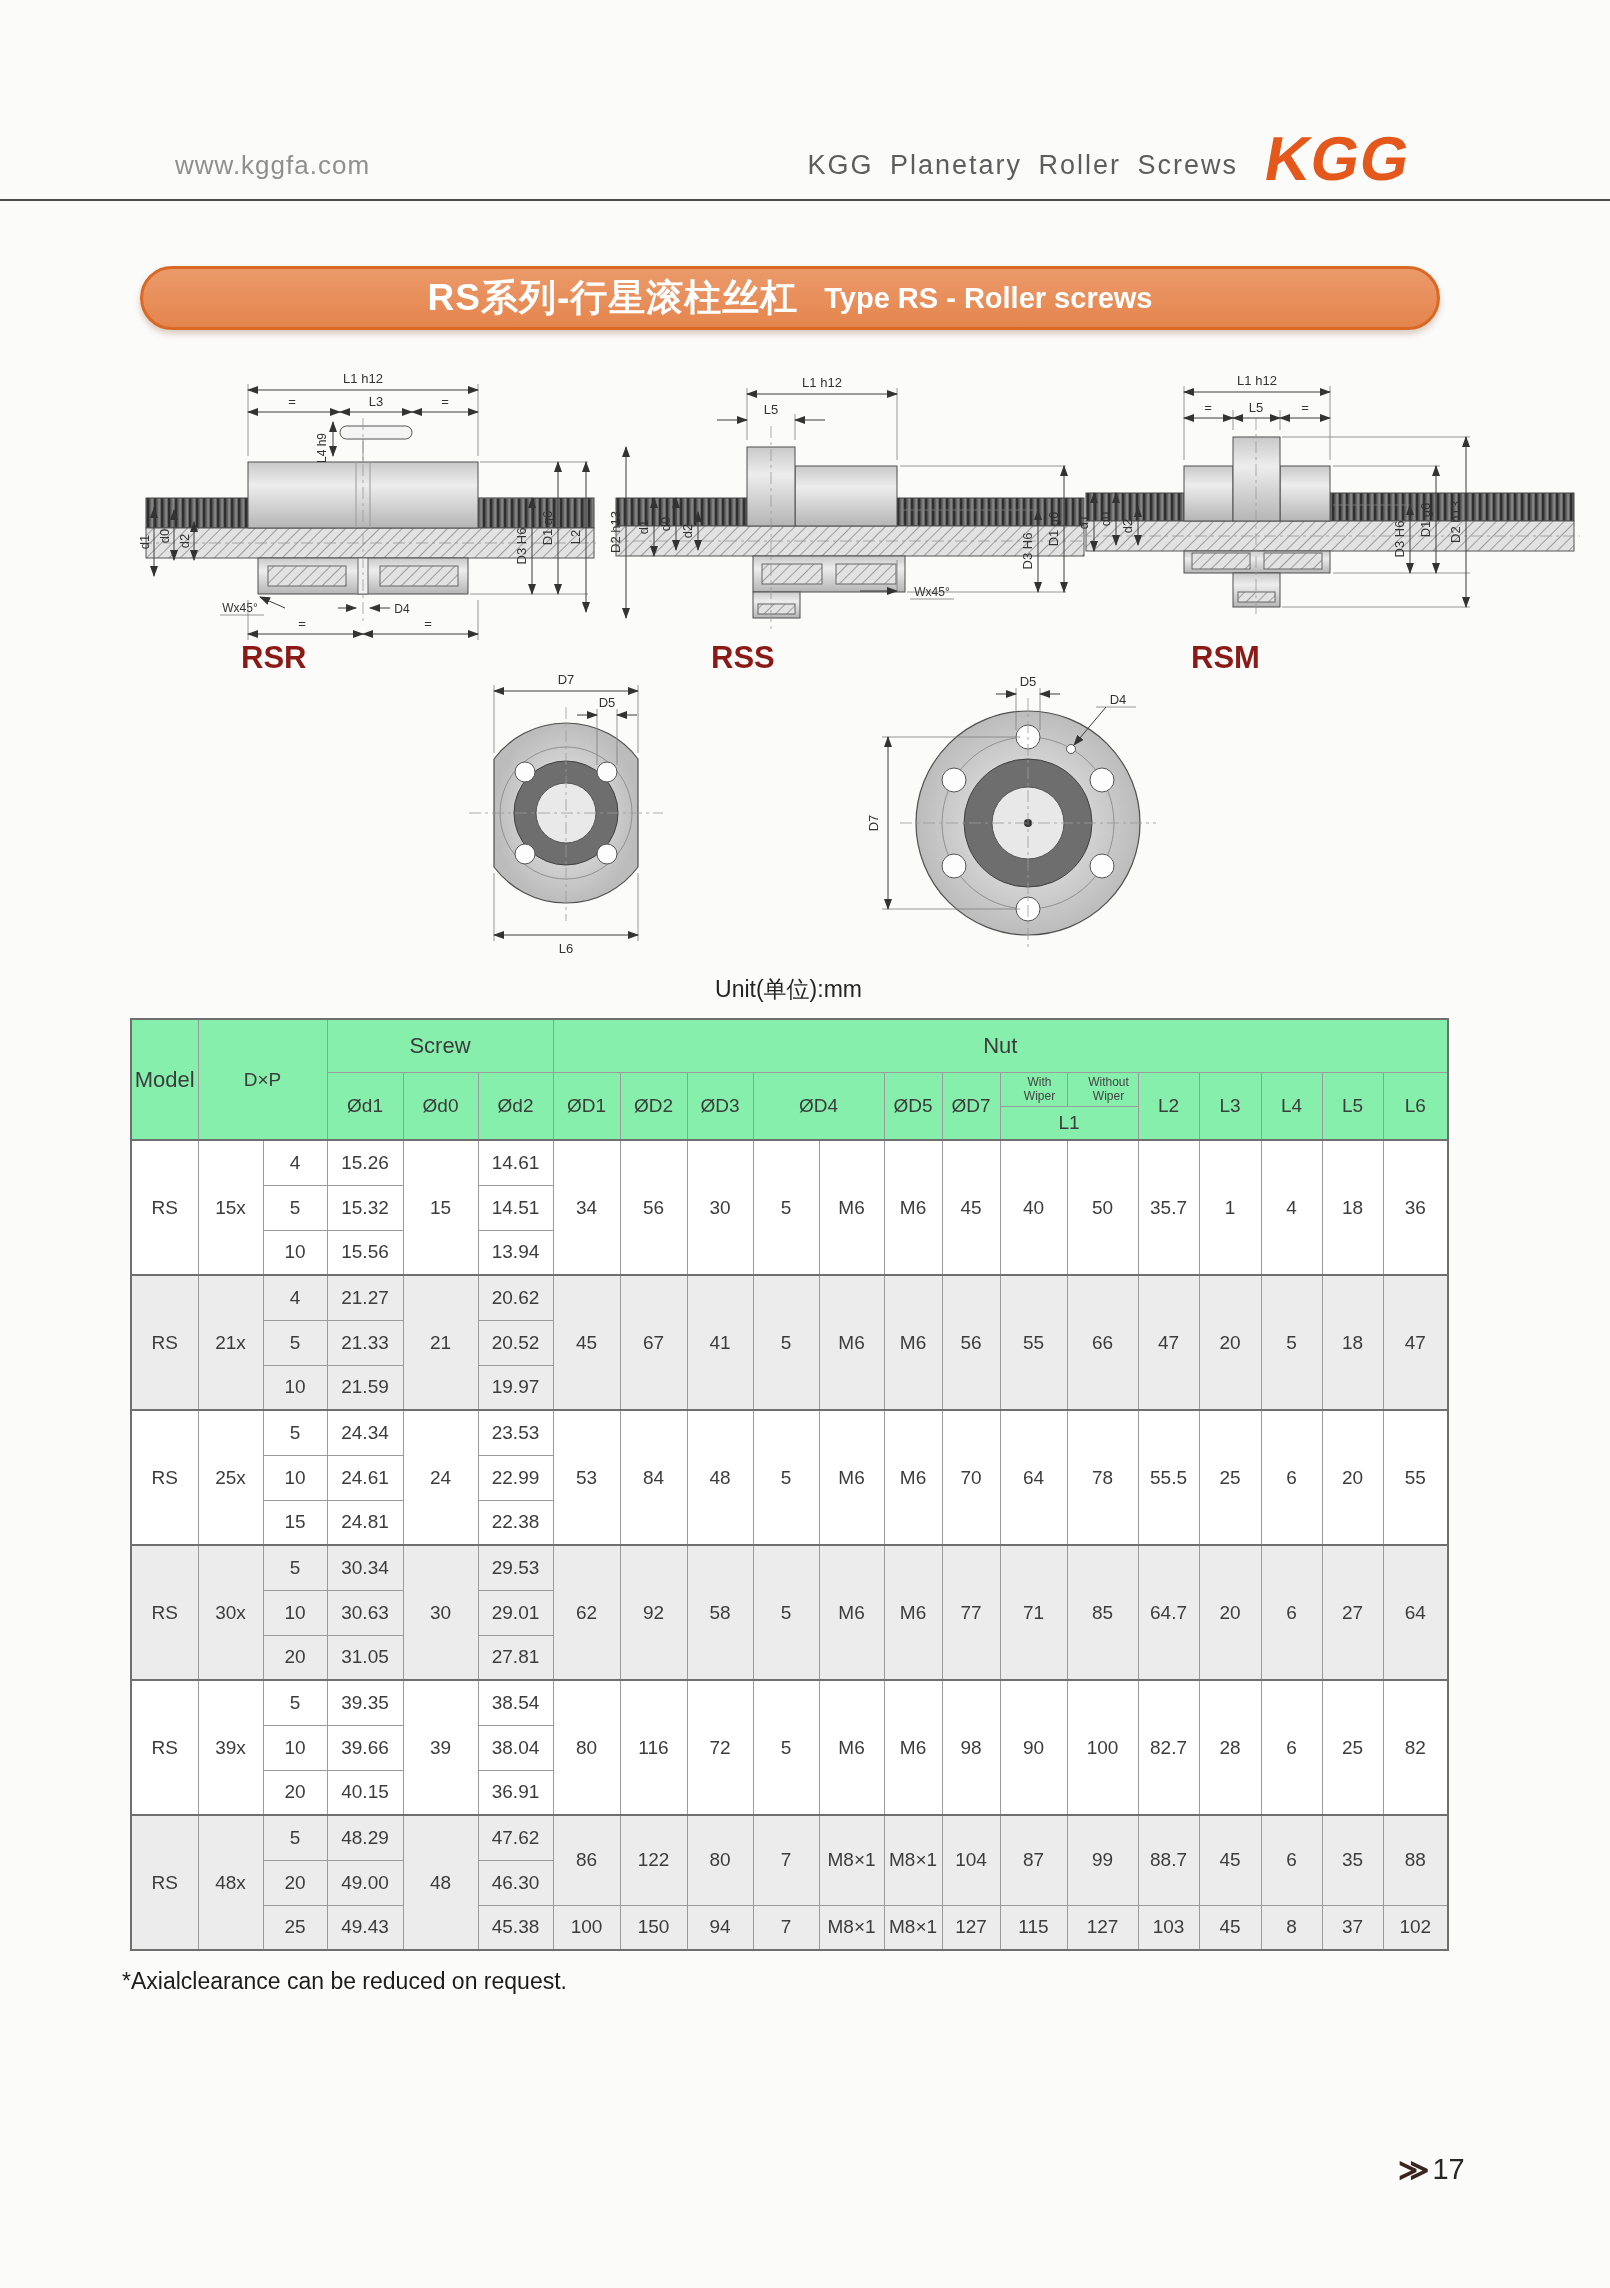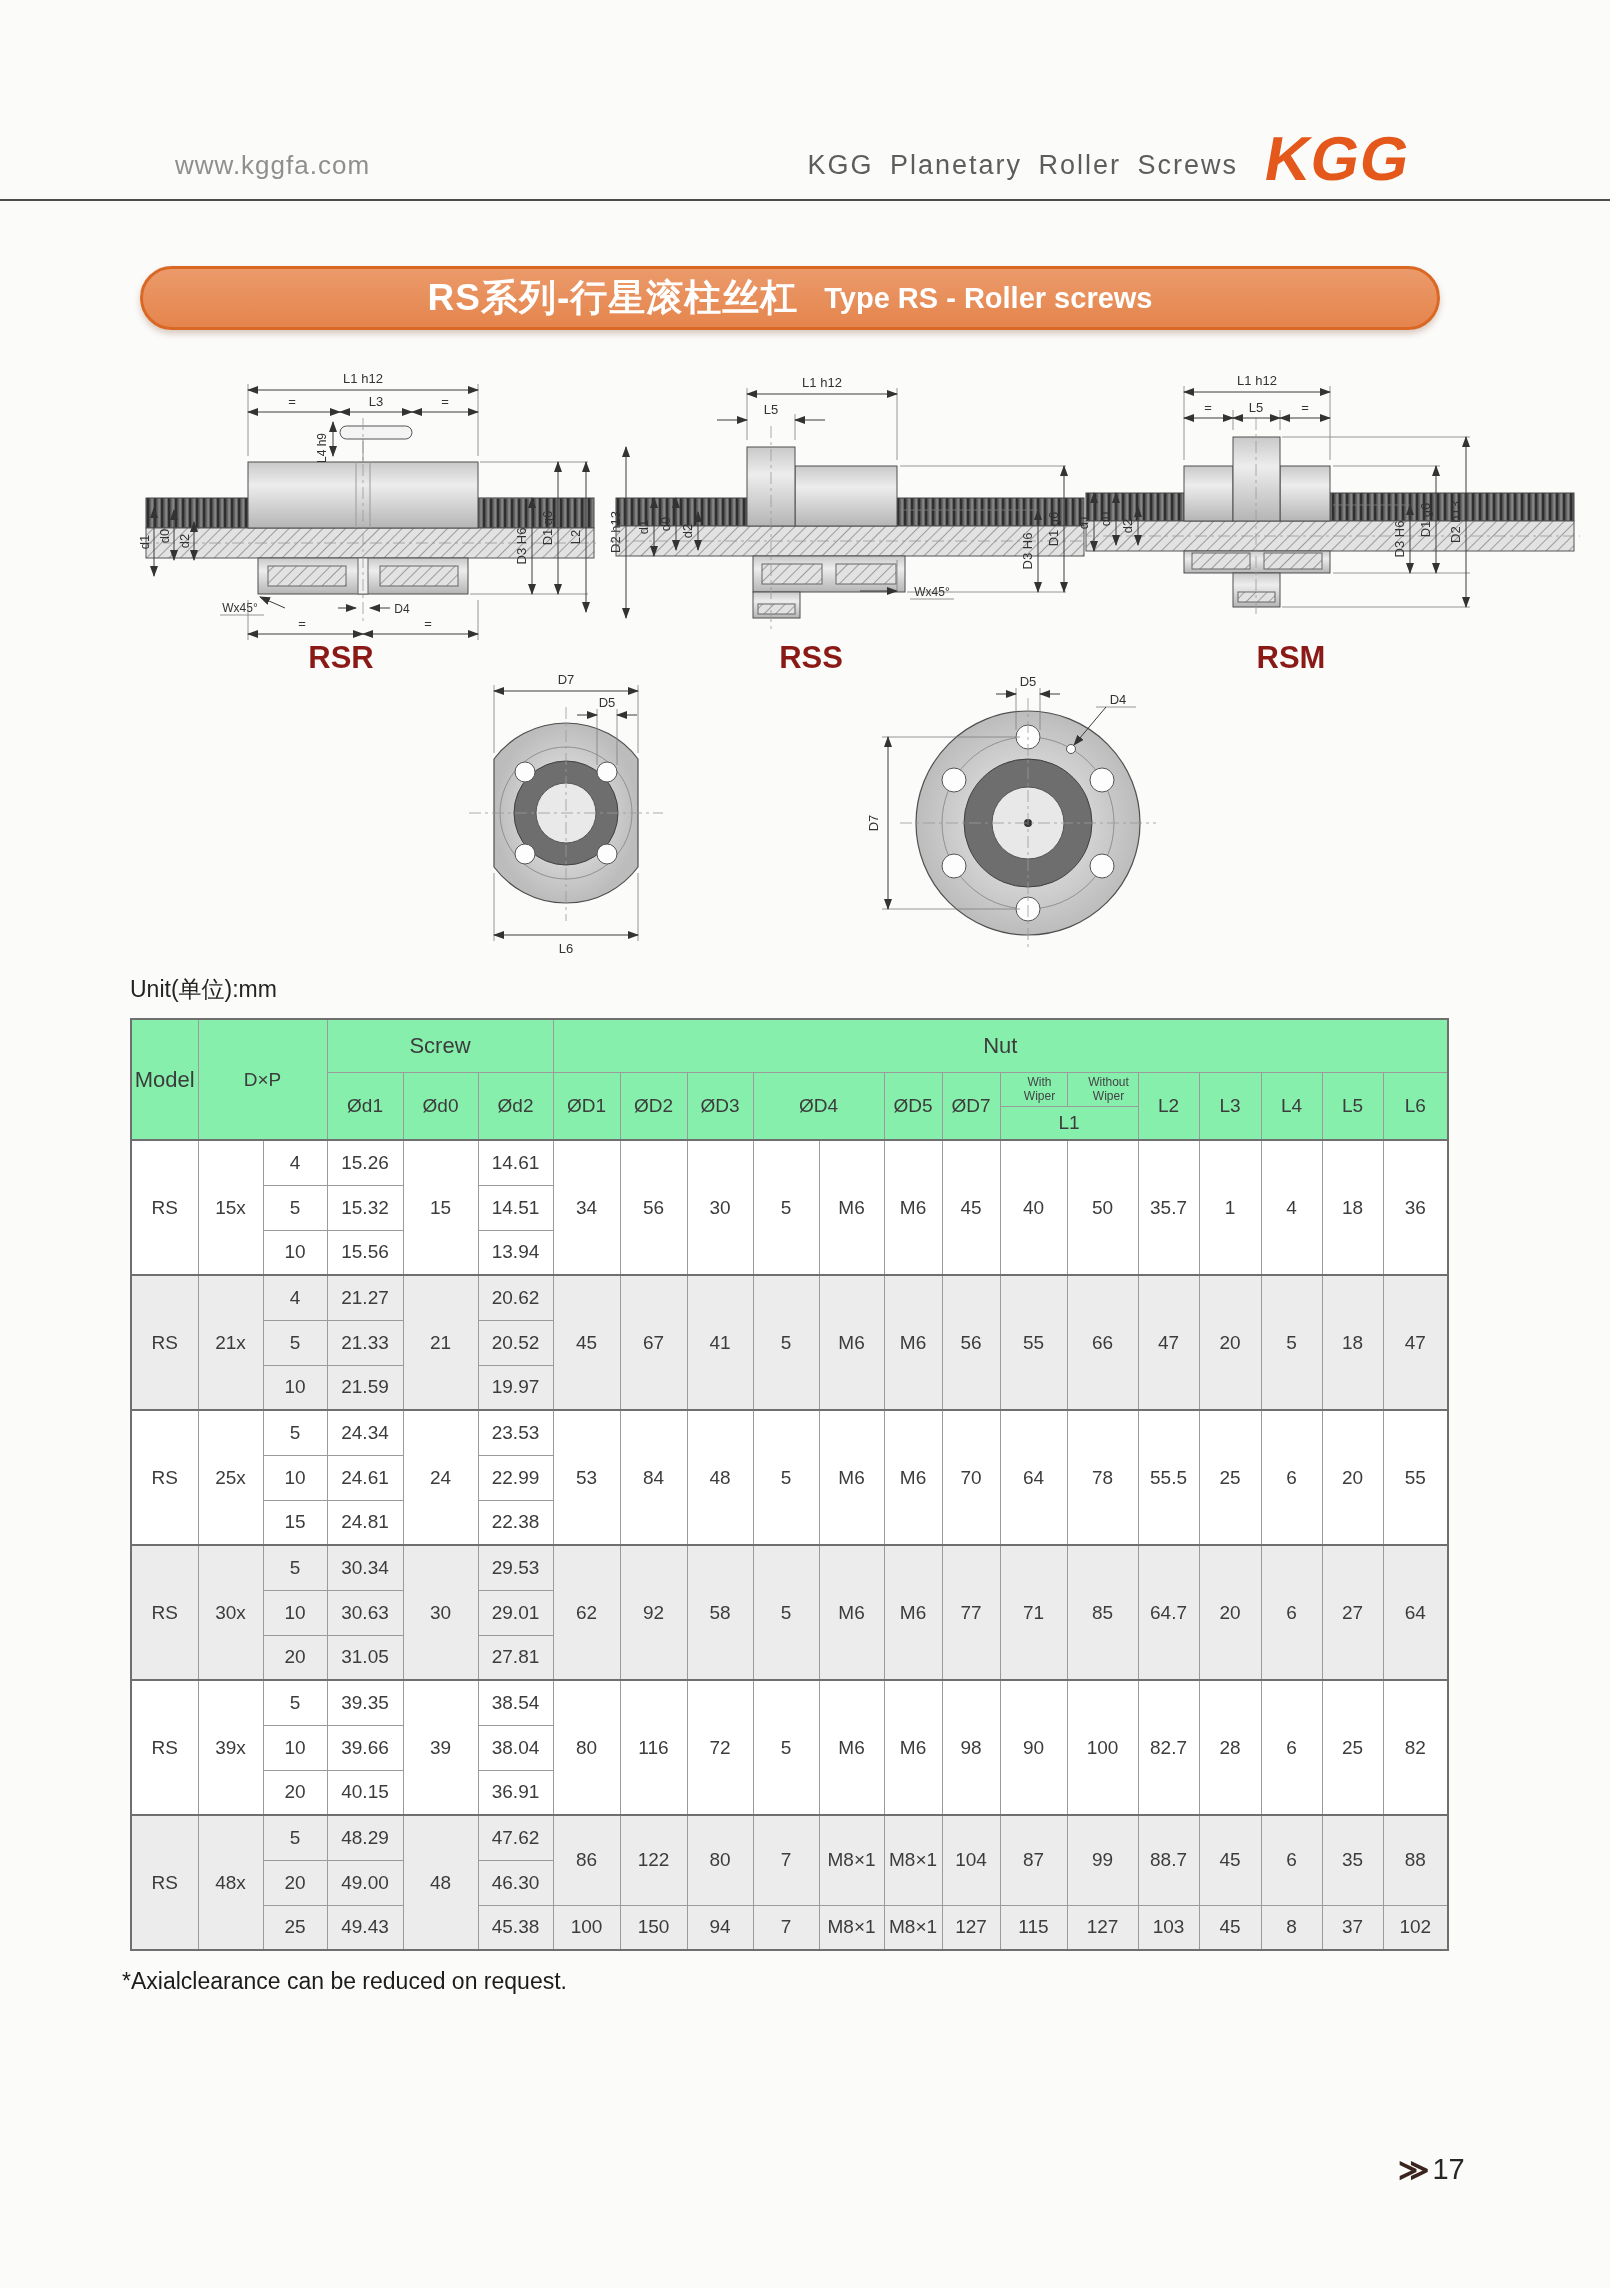--- a/index.html
+++ b/index.html
@@ -17,29 +17,29 @@
   
   .banner { left:140px; top:266px; width:1300px; height:64px; border-radius:33px;
             background:linear-gradient(#eb9a6a,#e5854d); border:3px solid #da6825;
             box-shadow:0 4px 6px rgba(120,60,20,.25);
             display:flex; align-items:center; justify-content:center; gap:26px; color:#fff; }
   .banner .cn { font-size:37px; font-weight:bold; letter-spacing:1px; }
   .banner .en { font-size:29px; font-weight:bold; }
 
   
   svg.drw { position:absolute; overflow:visible; }
-  .drw-label { position:absolute; width:200px; text-align:center; font-size:31px; font-weight:bold; color:#8B1A16; }
+  .drw-label { position:absolute; width:200px; text-align:left; font-size:31px; font-weight:bold; color:#8B1A16; }
   .dl  { stroke:#3c3c3c; stroke-width:1; fill:none; }
   .xl  { stroke:#7d7d7d; stroke-width:.8; }
   .cl  { stroke:#9a9a9a; stroke-width:.8; stroke-dasharray:12 4 3 4; }
   .dt  { font-size:13px; fill:#333; text-anchor:middle; }
   .dts { font-size:12px; }
 
   
-  .unit-note { top:974px; left:130px; width:1317px; text-align:left; font-size:23px; color:#242424; }
+  .unit-note { top:974px; left:130px; width:1317px; text-align:center; font-size:23px; color:#242424; }
   .tbl-wrap { left:130px; top:1018px; }
   table { border-collapse:collapse; table-layout:fixed; width:1317px; border:2px solid #6f6f6f; background:#fff; }
   th, td { border:1px solid #9b9b9b; text-align:center; vertical-align:middle; padding:0;
            font-size:19px; color:#3c3c3c; font-weight:normal; overflow:hidden; }
   thead th { background:#86efac; }
   thead tr.h1 { height:53px; } thead tr.h2 { height:34px; } thead tr.h3 { height:34px; }
   tbody tr { height:45px; }
   th.big { font-size:22px; }
   th.small { font-size:12px; color:#444;padding-left:12px; }
   tr.gs > * { border-top:2px solid #6f6f6f; }

